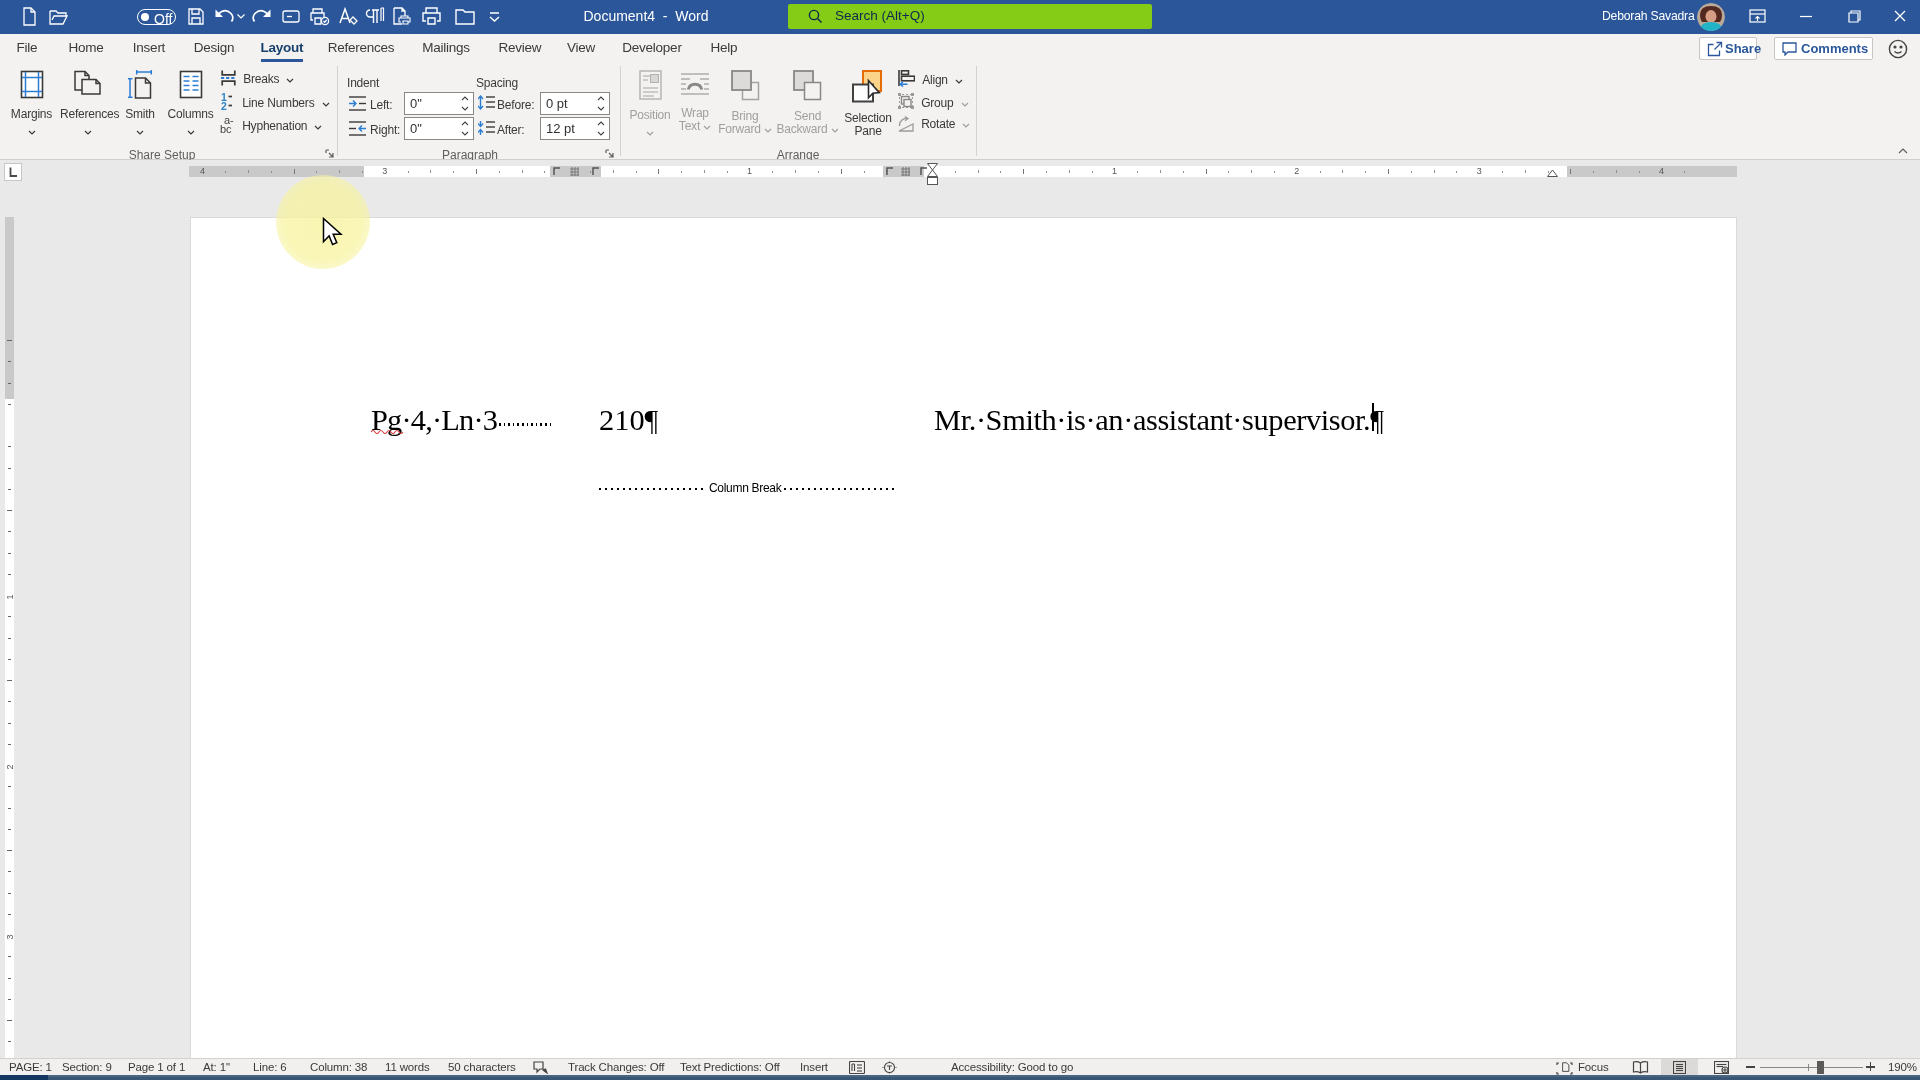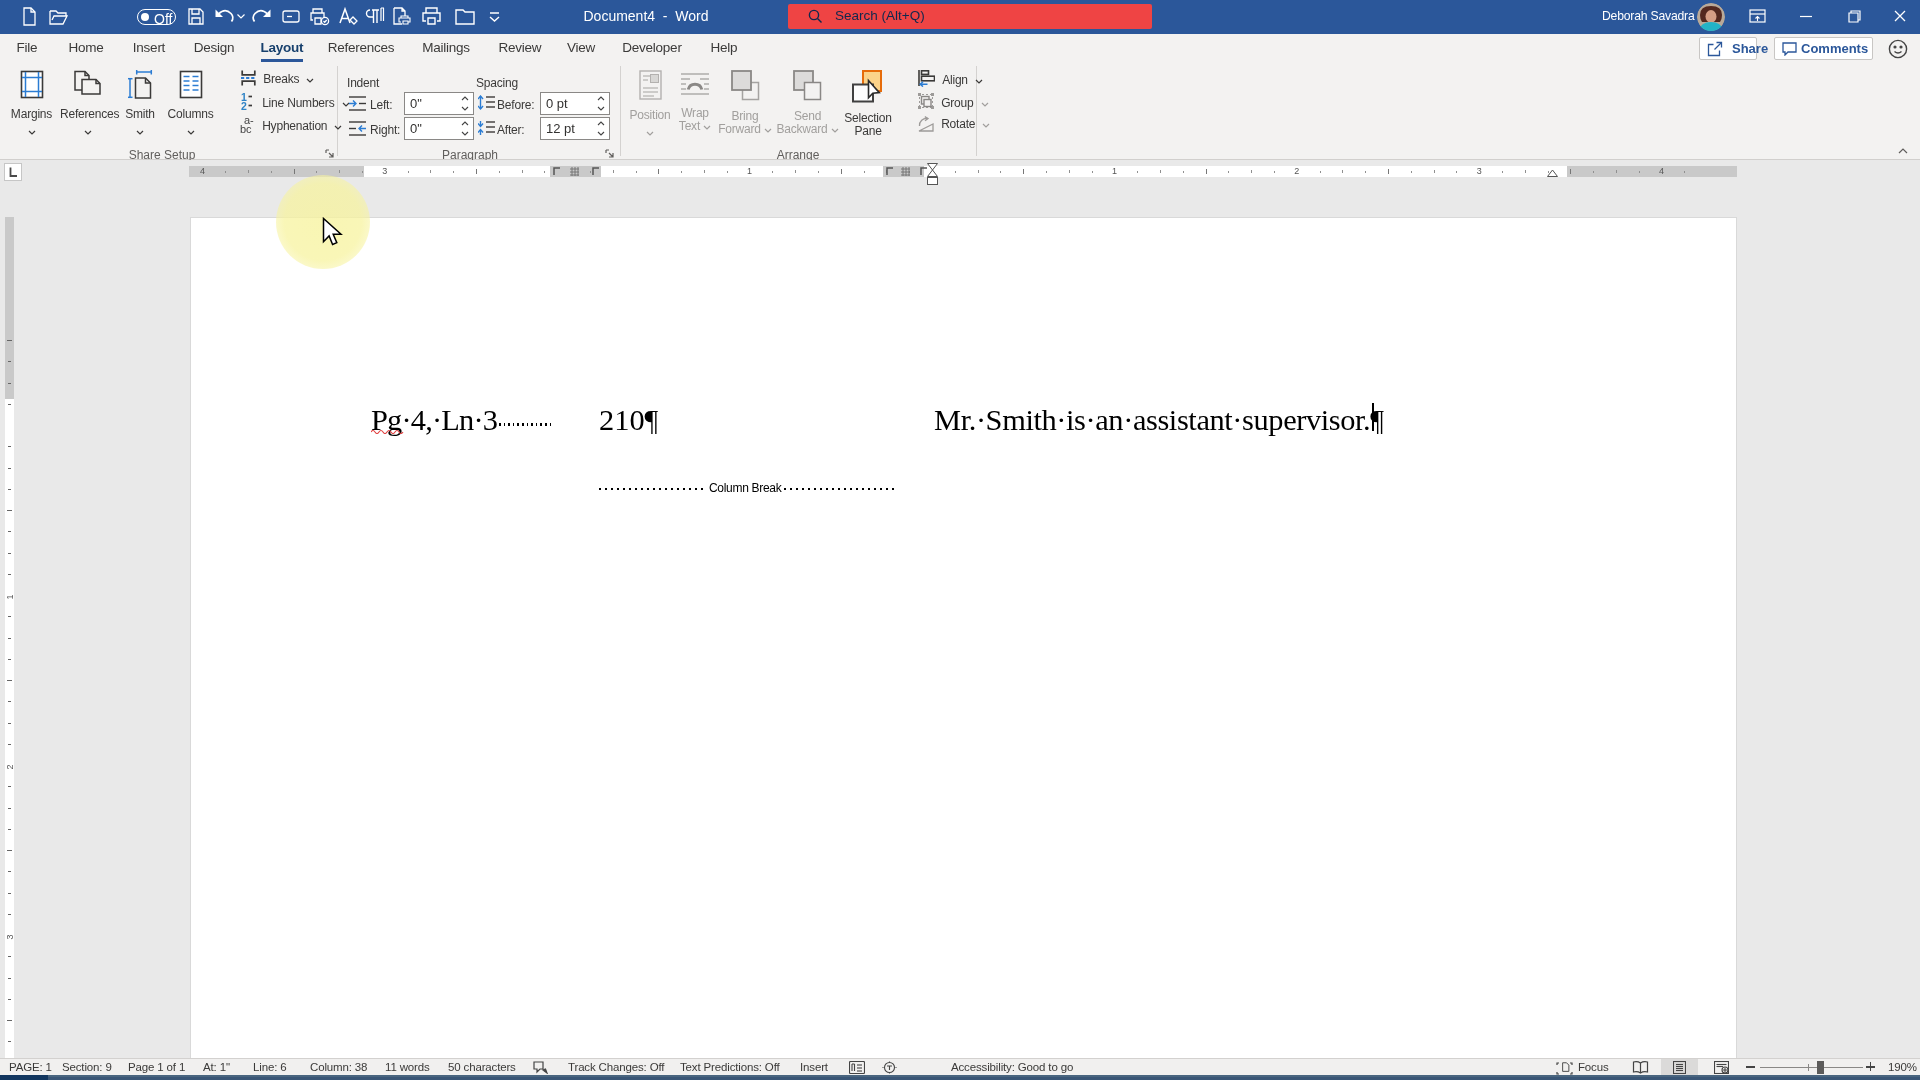--- a/index.html
+++ b/index.html
@@ -8,40 +8,40 @@
   .abs { position:absolute; }
   
   #titlebar { position:absolute; left:0; top:0; width:1920px; height:34px; background:#2b579a; color:#fff; }
   #titlebar svg { position:absolute; }
   .qat-ic { position:absolute; top:7px; }
   #autosave-lbl { position:absolute; left:79px; top:9px; font-size:12.8px; color:#fff;margin-top:48px; }
   #autosave-pill { position:absolute; left:137px; top:9px; width:39px; height:16px; border:1.5px solid #fff; border-radius:8px; }
   #autosave-pill .knob { position:absolute; left:3px; top:2.5px; width:8px; height:8px; background:#fff; border-radius:50%; }
   #autosave-pill .off { position:absolute; left:16px; top:1px; font-size:14px; color:#fff; }
   #doctitle { position:absolute; left:556px; top:8px; width:180px; text-align:center; font-size:14px; color:#fff; }
-  #searchbox { position:absolute; left:788px; top:4px; width:364px; height:25px; background:#ef4444; border-radius:2px; color:#10284e; font-size:13.5px; }
+  #searchbox { position:absolute; left:788px; top:4px; width:364px; height:25px; background:#84cc16; border-radius:2px; color:#10284e; font-size:13.5px; }
   #searchbox .mag { position:absolute; left:20px; top:5px; }
   #searchbox .stxt { position:absolute; left:47px; top:4px; }
   #username { position:absolute; left:1602px; top:9px; font-size:12.2px; letter-spacing:-0.2px; color:#fff; }
   #avatar { position:absolute; left:1697px; top:3px; width:28px; height:28px; border-radius:50%; overflow:hidden; }
   
   #tabrow { position:absolute; left:0; top:34px; width:1920px; height:28px; background:#f3f2f1; }
   .tab { position:absolute; top:0; height:28px; line-height:27px; font-size:13.5px; letter-spacing:-0.25px; color:#3b3a39; text-align:center; }
   .tab.sel { color:#17406d; font-weight:bold; }
   .tab.sel:after { content:""; position:absolute; left:7px; right:7px; bottom:0px; height:3px; background:#2b579a; }
   .tbtn { position:absolute; top:3px; height:23px; background:#fff; border:1px solid #c8c6c4; border-radius:2px; font-size:13px; color:#2b579a; font-weight:bold; line-height:21px; }
   
   #ribbon { position:absolute; left:0; top:62px; width:1920px; height:98px; background:#f3f2f1; border-bottom:1px solid #d1cfcd; }
   .gsep { position:absolute; top:4px; height:90px; width:1px; background:#d4d2d0; }
   .glabel { position:absolute; top:86px; font-size:12px; color:#605e5c; text-align:center; }
   .bigbtn { position:absolute; top:8px; text-align:center; color:#3b3a39; font-size:12px; letter-spacing:-0.2px; }
   .bigbtn .lbl { margin-top:6px; line-height:12.5px; white-space:nowrap; }
   .bigbtn .chev { margin-top:3px; }
   .gray { color:#a19f9d; }
-  .smallbtn { position:absolute; font-size:12px; letter-spacing:-0.2px; color:#3b3a39; white-space:nowrap;margin-left:20px; }
+  .smallbtn { position:absolute; font-size:12px; letter-spacing:-0.2px; color:#3b3a39; white-space:nowrap; }
   .dlauncher { position:absolute; top:86px; width:12px; height:12px; }
   
   .spinbox { position:absolute; width:70px; height:23px; background:#fff; border:1px solid #8a8886; font-size:13px; color:#323130; line-height:21px; padding-left:5px; }
   .spinner { position:absolute; right:2px; top:0px; width:12px; height:21px; }
   .flabel { position:absolute; font-size:12px; letter-spacing:-0.2px; color:#3b3a39; }
   
   #hruler { position:absolute; left:189px; top:166px; width:1548px; height:11px; background:#fff; }
   .rgray { position:absolute; top:0; height:11px; background:#c9c9c9; }
   .rnum { position:absolute; top:0px; height:11px; line-height:11px; font-size:9px; color:#555; }
   .rtick { position:absolute; top:4px; width:1px; height:3px; background:#909090; }
@@ -145,21 +145,21 @@
   <div class="tab" style="left:58px;width:56px;">Home</div>
   <div class="tab" style="left:124px;width:50px;">Insert</div>
   <div class="tab" style="left:186px;width:56px;">Design</div>
   <div class="tab sel" style="left:254px;width:56px;">Layout</div>
   <div class="tab" style="left:322px;width:78px;">References</div>
   <div class="tab" style="left:412px;width:68px;">Mailings</div>
   <div class="tab" style="left:492px;width:56px;">Review</div>
   <div class="tab" style="left:560px;width:42px;">View</div>
   <div class="tab" style="left:614px;width:76px;">Developer</div>
   <div class="tab" style="left:702px;width:44px;">Help</div>
-  <div class="tbtn" style="left:1699px;width:58px;padding-left:32px;">Share</div>
+  <div class="tbtn" style="left:1699px;width:58px;padding-left:25px;">Share</div>
   <svg class="abs" style="left:1707px;top:7px" width="16" height="16" viewBox="0 0 16 16" fill="none" stroke="#2b579a" stroke-width="1.3">
       <path d="M12.5 9.5v5h-11v-11h5"></path>
       <path d="M9.5 1.5h5v5"></path>
       <path d="M14 2l-6.5 6.5"></path>
     </svg>
   <div class="tbtn" style="left:1774px;width:99px;padding-left:26px;">Comments</div>
   <svg class="abs" style="left:1782px;top:8px" width="15" height="14" viewBox="0 0 15 14" fill="none" stroke="#2b579a" stroke-width="1.3">
       <path d="M1 1h13v9H6l-3 3v-3H1z"></path>
     </svg>
   <svg class="abs" style="left:1888px;top:5px" width="20" height="20" viewBox="0 0 20 20" fill="none" stroke="#444" stroke-width="1.4">

